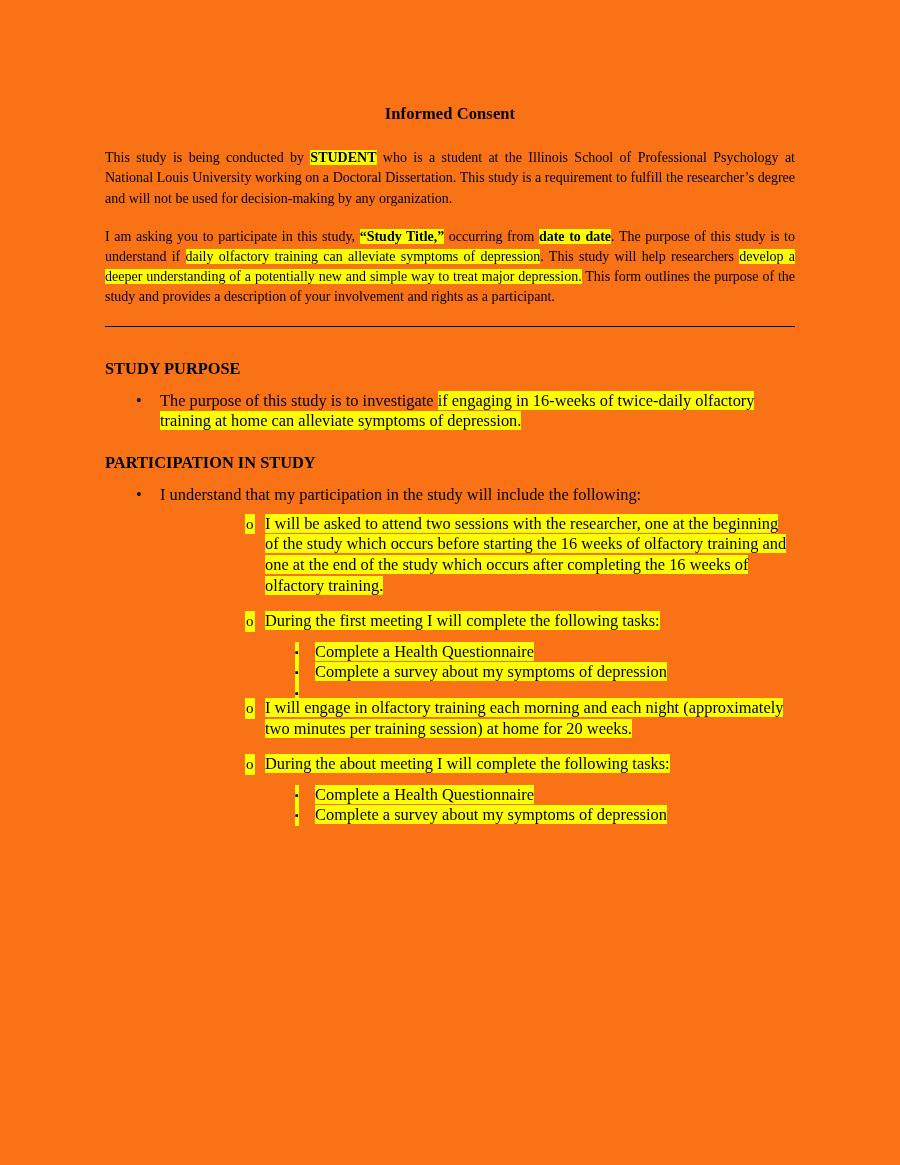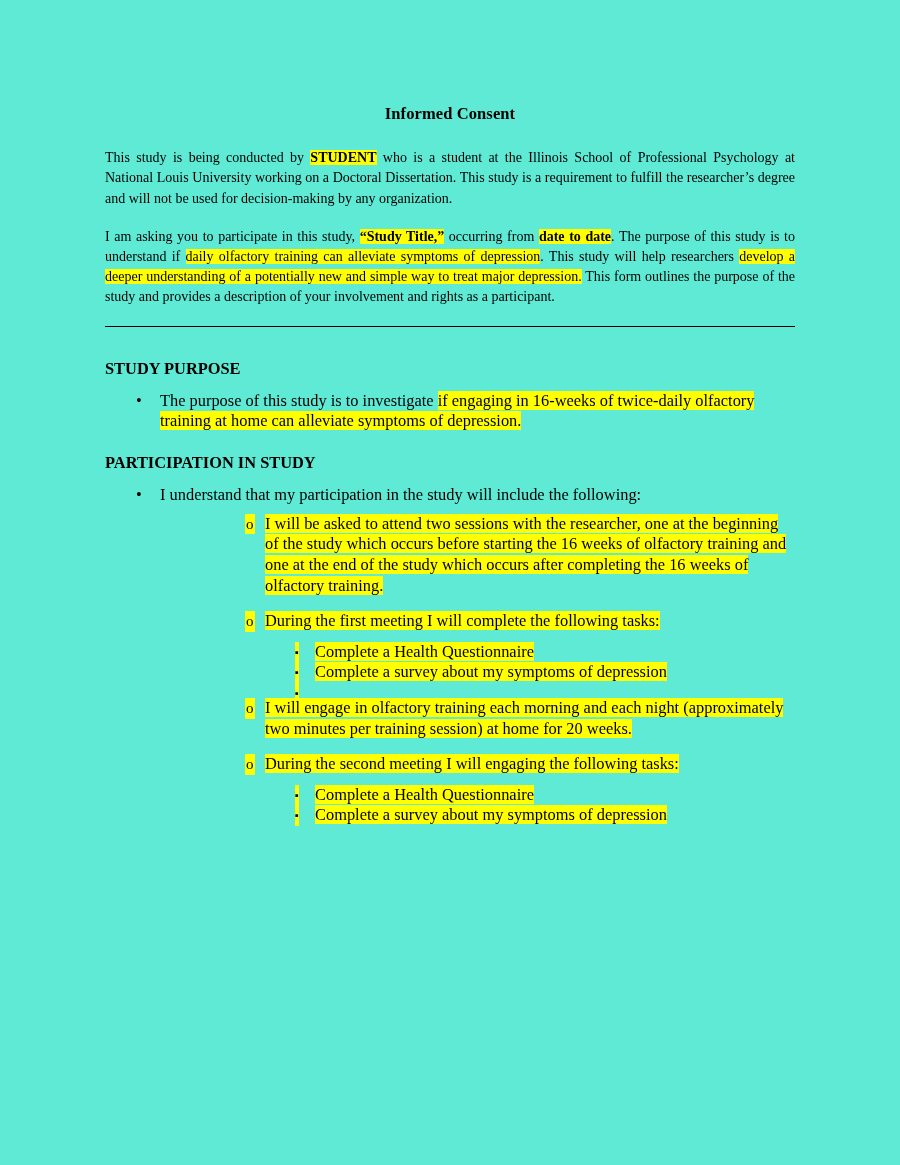--- a/index.html
+++ b/index.html
@@ -10,21 +10,21 @@
   }
   body {
     font-family: "Liberation Serif", "DejaVu Serif", serif;
     color: #000000;
   }
   .page {
     position: relative;
     width: 900px;
     height: 1165px;
     margin: 0 auto;
-    background: #5eead4;
+    background: #f97316;
     overflow: hidden;
     box-sizing: border-box;
     padding: 0;
   }
   .content {
     position: absolute;
     left: 105px;
     top: 104px;
     width: 690px;
   }
@@ -176,21 +176,21 @@
         <ul class="lvl2" id="participation-sublist">
             <li><span class="marker hl">o</span><span class="txt hl">I will be asked to attend two sessions with the researcher, one at the beginning of the study which occurs before starting the 16 weeks of olfactory training and one at the end of the study which occurs after completing the 16 weeks of olfactory training.</span></li>
             <li><span class="marker hl">o</span><span class="txt hl">During the first meeting I will complete the following tasks:</span><ul class="lvl3">
                 <li><span class="marker hl">▪</span></li>
                 <li><span class="marker hl">▪</span><span class="txt hl">Complete a Health Questionnaire</span></li>
                 <li><span class="marker hl">▪</span><span class="txt hl">Complete a survey about my symptoms of depression</span></li>
                 <li><span class="marker hl">▪</span></li>
               </ul></li>
             <li><span class="marker hl">o</span><span class="txt hl">I will engage in olfactory training each morning and each night (approximately two minutes per training session) at home for 20 weeks.</span></li>
             <li><span class="marker hl">o</span></li>
-            <li><span class="marker hl">o</span><span class="txt hl">During the second meeting I will engaging the following tasks:</span><ul class="lvl3">
+            <li><span class="marker hl">o</span><span class="txt hl">During the about meeting I will complete the following tasks:</span><ul class="lvl3">
                 <li><span class="marker hl">▪</span><span class="txt hl">Complete a Health Questionnaire</span></li>
                 <li><span class="marker hl">▪</span><span class="txt hl">Complete a survey about my symptoms of depression</span></li>
               </ul></li>
           </ul>
       </li>
     </ul>
 
   </div>
 </div>
 

